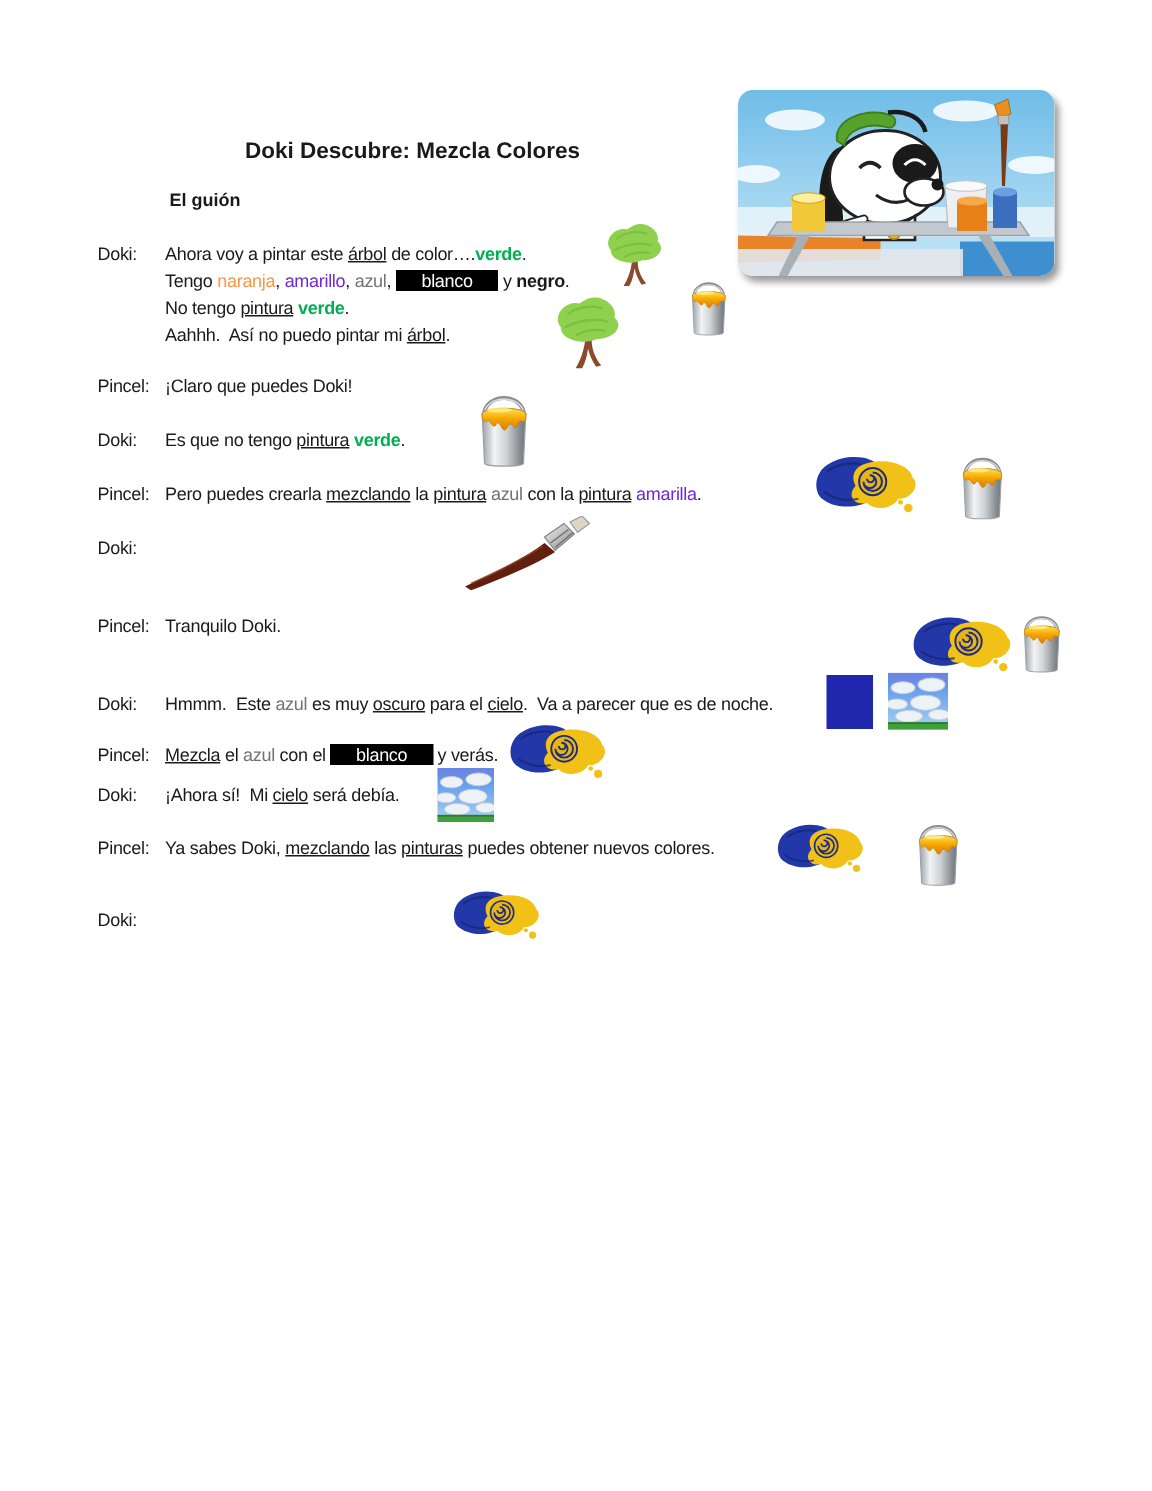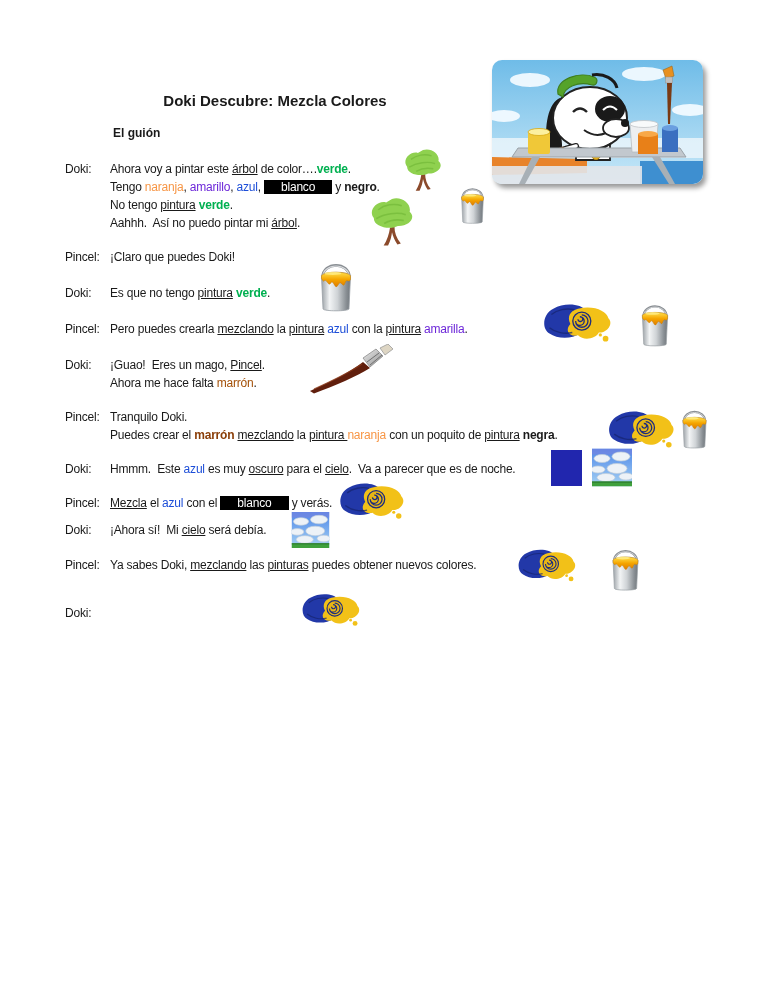--- a/index.html
+++ b/index.html
@@ -13,21 +13,21 @@
   .speaker{flex:0 0 45px;width:45px;line-height:18px;white-space:pre;}
   .lines{flex:1;}
   .line{height:18px;line-height:18px;white-space:pre;}
   .blk-0{top:0px;} .blk-1{top:88px;} .blk-2{top:124px;} .blk-3{top:160px;}
   .blk-4{top:196px;} .blk-5{top:248px;} .blk-6{top:300px;} .blk-7{top:334px;}
   .blk-8{top:361px;} .blk-9{top:396px;} .blk-10{top:444px;}
   .st-u{text-decoration:underline;}
   .st-g{color:#00B050;font-weight:700;}
   .st-o{color:#F79646;}
   .st-y{color:#6d28d9;}
-  .st-b{color:#1d4ed8;}
+  .st-b{color:#737373;}
   .st-hl{background:#000;color:#fff;padding:0 17px;}
   .st-bk{font-weight:700;}
   .st-br{color:#A35008;}
   .st-brb{color:#8A3E08;font-weight:700;}
   .img{position:absolute;}
   .photo-wrap{position:absolute;left:492px;top:60px;width:211px;height:124px;
               border-radius:10px;overflow:hidden;box-shadow:3px 4px 5px rgba(0,0,0,.40);}
   .tree-1{left:399px;top:147px;width:48px;height:47px;}
   .tree-2{left:364px;top:197px;width:56px;height:51px;}
   .bucket-1{left:454px;top:183px;width:37px;height:42px;}
@@ -202,30 +202,25 @@
         </div>
       </div>
       <div class="blk blk-3">
         <div class="speaker">Pincel:</div>
         <div class="lines">
           <div class="line"><span>Pero puedes crearla </span><span class="st-u">mezclando</span><span> la </span><span class="st-u">pintura</span><span> </span><span class="st-b">azul</span><span> con la </span><span class="st-u">pintura</span><span> </span><span class="st-y">amarilla</span><span>.</span></div>
         </div>
       </div>
       <div class="blk blk-4">
         <div class="speaker">Doki:</div>
-        <div class="lines">
-          <div class="line"><span>¡Guao!  Eres un mago, </span><span class="st-u">Pincel</span><span>.</span></div>
-          <div class="line"><span>Ahora me hace falta </span><span class="st-br">marrón</span><span>.</span></div>
-        </div>
       </div>
       <div class="blk blk-5">
         <div class="speaker">Pincel:</div>
         <div class="lines">
           <div class="line"><span>Tranquilo Doki.</span></div>
-          <div class="line"><span>Puedes crear el </span><span class="st-brb">marrón</span><span> </span><span class="st-u">mezclando</span><span> la </span><span class="st-u">pintura </span><span class="st-o">naranja</span><span> con un poquito de </span><span class="st-u">pintura</span><span> </span><span class="st-bk">negra</span><span>.</span></div>
         </div>
       </div>
       <div class="blk blk-6">
         <div class="speaker">Doki:</div>
         <div class="lines">
           <div class="line"><span>Hmmm.  Este </span><span class="st-b">azul</span><span> es muy </span><span class="st-u">oscuro</span><span> para el </span><span class="st-u">cielo</span><span>.  Va a parecer que es de noche.</span></div>
         </div>
       </div>
       <div class="blk blk-7">
         <div class="speaker">Pincel:</div>

